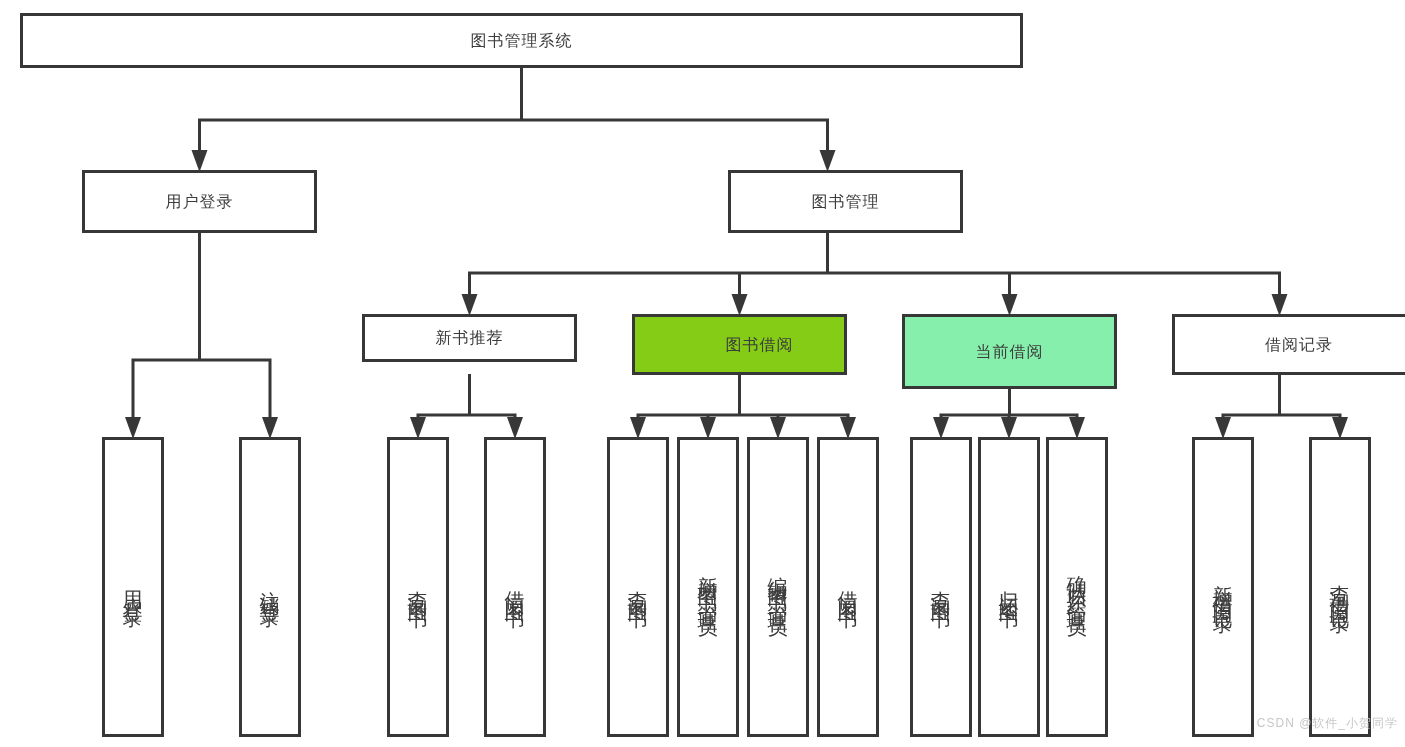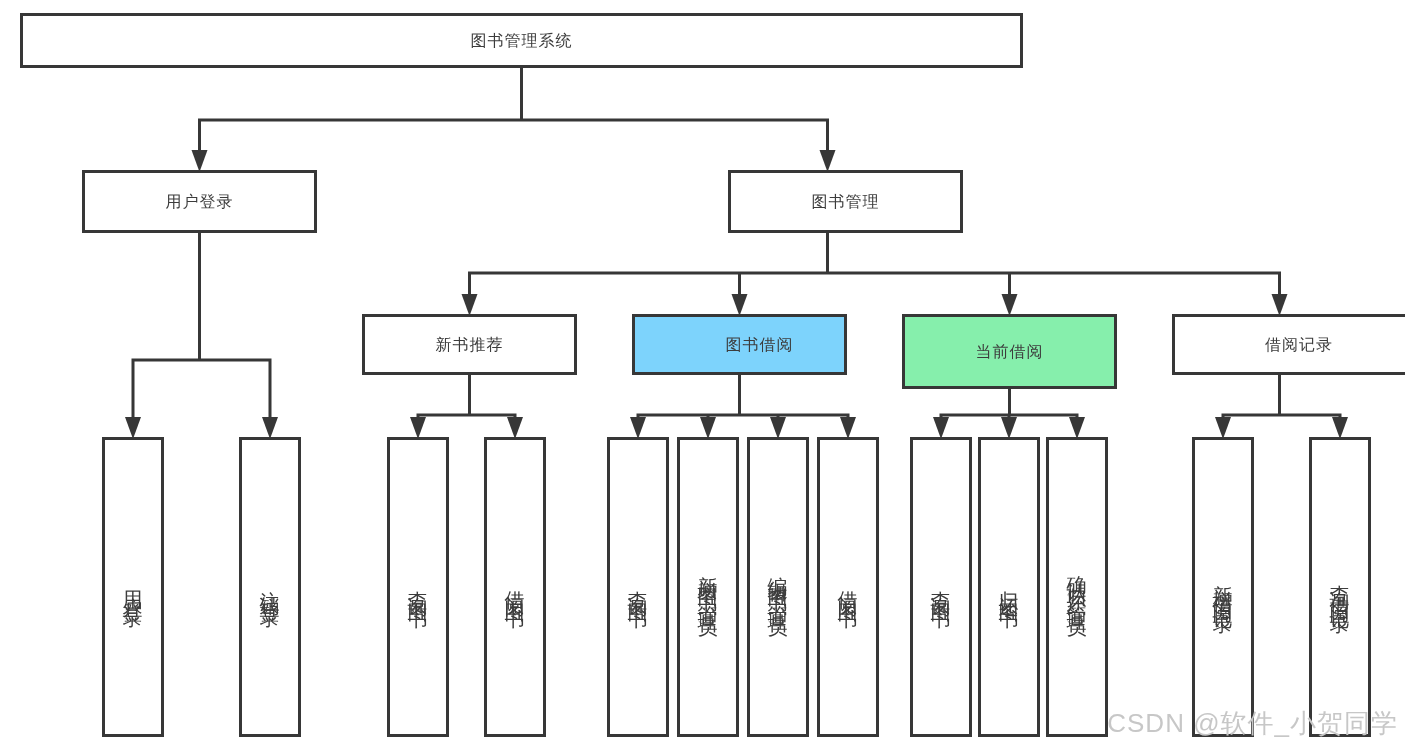--- a/index.html
+++ b/index.html
@@ -39,22 +39,22 @@
   .node.v {
     writing-mode: vertical-rl;
     text-orientation: mixed;
     letter-spacing: 6px;
     font-size: 20px;
     padding: 6px 0;
   }
   #watermark {
     position: absolute;
     right: 7px;
-    bottom: 6px;
-    font-size: 26px;
+    bottom: 15px;
+    font-size: 12px;
     color: #c7c7c7;
     letter-spacing: 1px;
     z-index: 3;
     white-space: nowrap;
   }
 </style>
 </head>
 <body>
 
 <div id="canvas">
@@ -77,22 +77,22 @@
       <polygon points="933,417 949,417 941,439" fill="#373737"></polygon>
       <polygon points="1001,417 1017,417 1009,439" fill="#373737"></polygon>
       <polygon points="1069,417 1085,417 1077,439" fill="#373737"></polygon>
       <polygon points="1215,417 1231,417 1223,439" fill="#373737"></polygon>
       <polygon points="1332,417 1348,417 1340,439" fill="#373737"></polygon>
     </svg>
   <div id="nodes">
       <div class="node" style="left: 20px; top: 13px; width: 1003px; height: 55px; border-color: rgb(55, 55, 55); background: rgb(255, 255, 255); color: rgb(60, 60, 60);">图书管理系统</div>
       <div class="node" style="left: 82px; top: 170px; width: 235px; height: 63px; border-color: rgb(55, 55, 55); background: rgb(255, 255, 255); color: rgb(60, 60, 60);">用户登录</div>
       <div class="node" style="left: 728px; top: 170px; width: 235px; height: 63px; border-color: rgb(55, 55, 55); background: rgb(255, 255, 255); color: rgb(60, 60, 60);">图书管理</div>
-      <div class="node" style="left: 362px; top: 314px; width: 215px; height: 61px; border-color: rgb(55, 55, 55); background: rgb(255, 255, 255); color: rgb(60, 60, 60);">新书推荐</div>
-      <div class="node" style="left: 632px; top: 314px; width: 215px; height: 61px; border-color: rgb(55, 55, 55); background: #7dd3fc; color: rgb(60, 60, 60); padding-left: 40px;">图书借阅</div>
+      <div class="node" style="left: 362px; top: 314px; width: 215px; height: 48px; border-color: rgb(55, 55, 55); background: rgb(255, 255, 255); color: rgb(60, 60, 60);">新书推荐</div>
+      <div class="node" style="left: 632px; top: 314px; width: 215px; height: 61px; border-color: rgb(55, 55, 55); background: #84cc16; color: rgb(60, 60, 60); padding-left: 40px;">图书借阅</div>
       <div class="node" style="left: 902px; top: 314px; width: 215px; height: 75px; border-color: rgb(55, 55, 55); background: #86efac; color: rgb(60, 60, 60);">当前借阅</div>
       <div class="node" style="left: 1172px; top: 314px; width: 254px; height: 61px; border-color: rgb(55, 55, 55); background: rgb(255, 255, 255); color: rgb(60, 60, 60);">借阅记录</div>
       <div class="node v" style="left: 102px; top: 437px; width: 62px; height: 300px; border-color: rgb(55, 55, 55); background: rgb(255, 255, 255); color: rgb(60, 60, 60);">用户登录</div>
       <div class="node v" style="left: 239px; top: 437px; width: 62px; height: 300px; border-color: rgb(55, 55, 55); background: rgb(255, 255, 255); color: rgb(60, 60, 60);">注销登录</div>
       <div class="node v" style="left: 387px; top: 437px; width: 62px; height: 300px; border-color: rgb(55, 55, 55); background: rgb(255, 255, 255); color: rgb(60, 60, 60);">查询图书</div>
       <div class="node v" style="left: 484px; top: 437px; width: 62px; height: 300px; border-color: rgb(55, 55, 55); background: rgb(255, 255, 255); color: rgb(60, 60, 60);">借阅图书</div>
       <div class="node v" style="left: 607px; top: 437px; width: 62px; height: 300px; border-color: rgb(55, 55, 55); background: rgb(255, 255, 255); color: rgb(60, 60, 60);">查询图书</div>
       <div class="node v" style="left: 677px; top: 437px; width: 62px; height: 300px; border-color: rgb(55, 55, 55); background: rgb(255, 255, 255); color: rgb(60, 60, 60);">新增图书（管理员）</div>
       <div class="node v" style="left: 747px; top: 437px; width: 62px; height: 300px; border-color: rgb(55, 55, 55); background: rgb(255, 255, 255); color: rgb(60, 60, 60);">编辑图书（管理员）</div>
       <div class="node v" style="left: 817px; top: 437px; width: 62px; height: 300px; border-color: rgb(55, 55, 55); background: rgb(255, 255, 255); color: rgb(60, 60, 60);">借阅图书</div>

